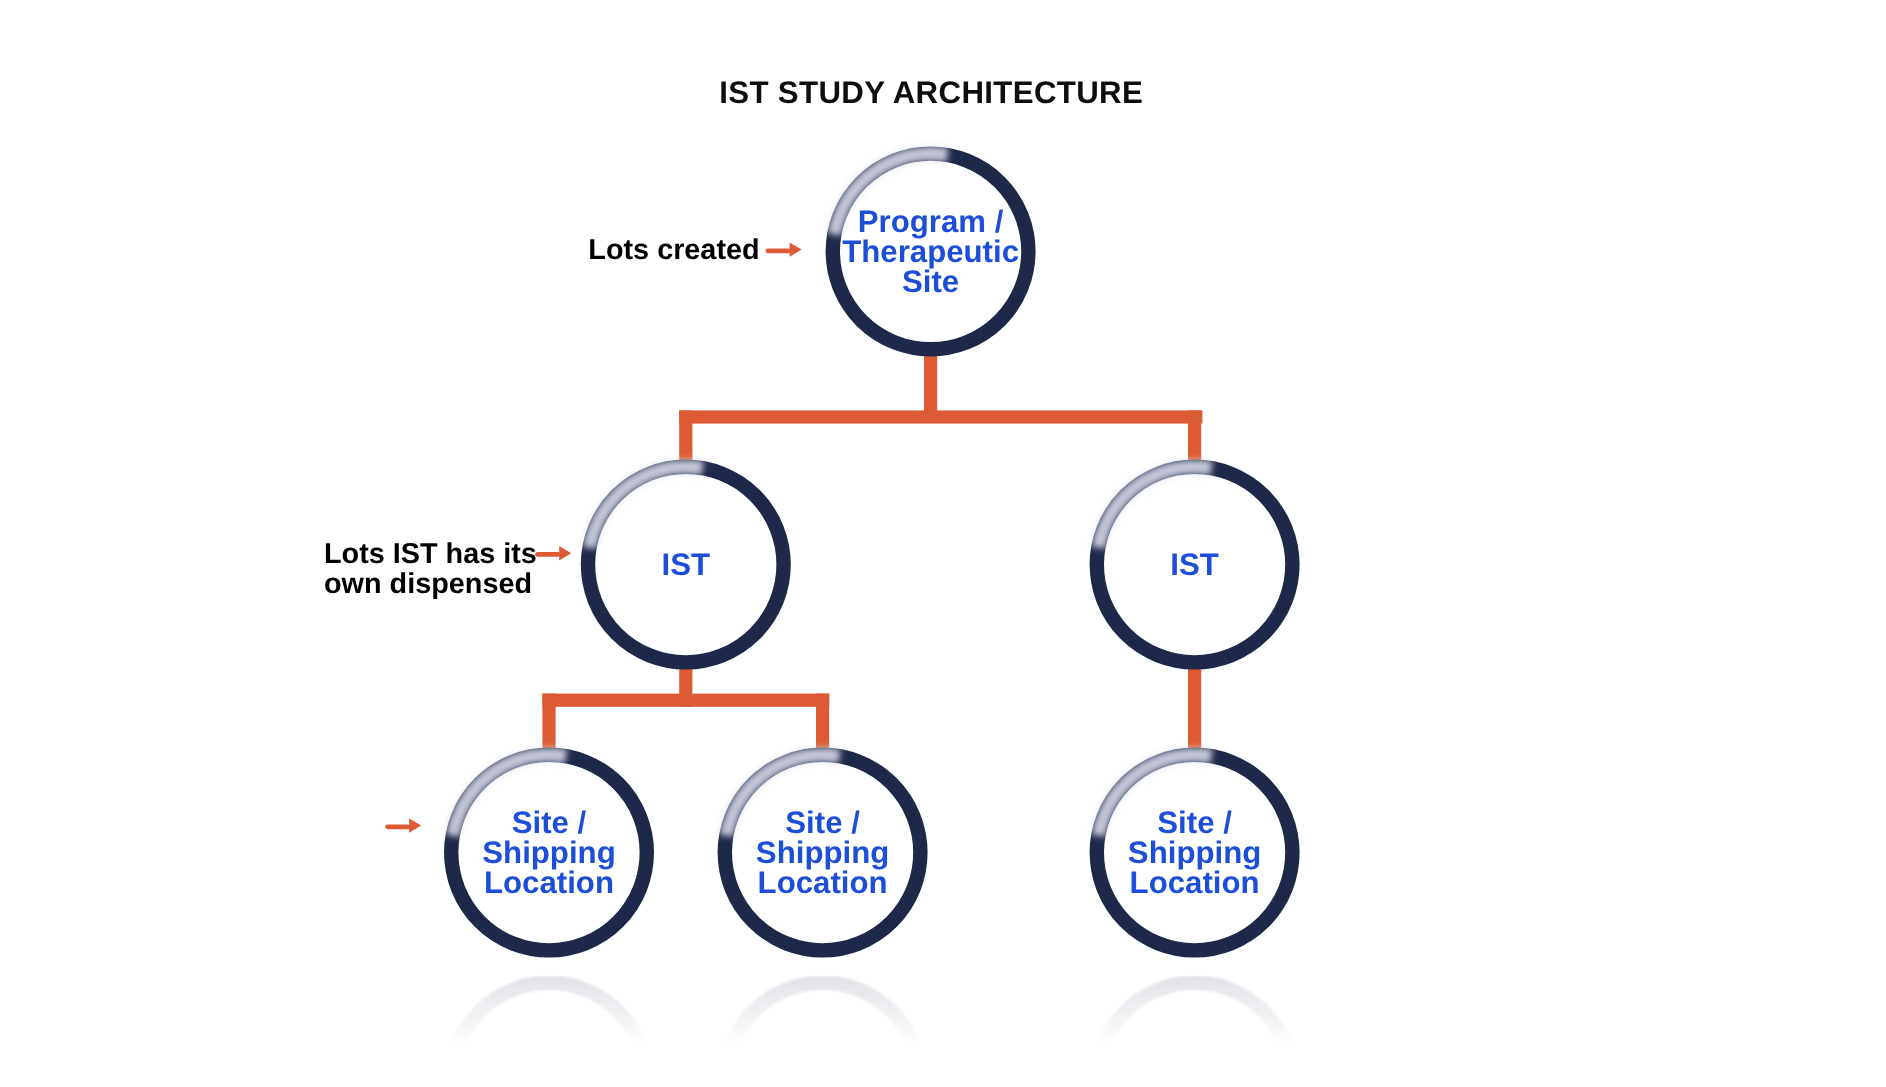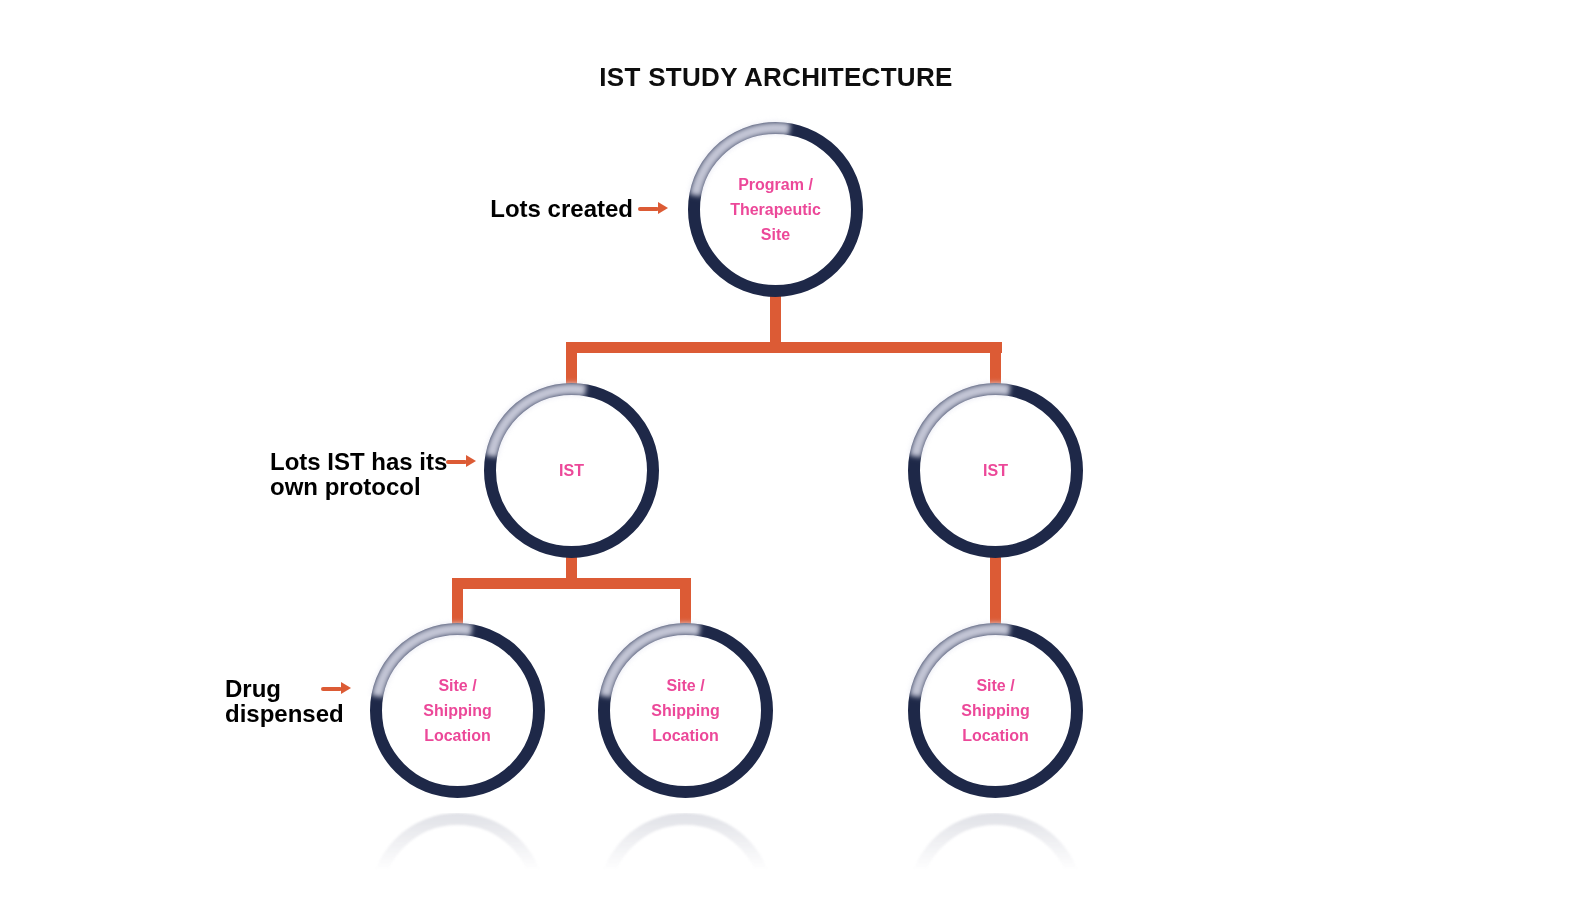--- a/index.html
+++ b/index.html
@@ -18,21 +18,21 @@
   .circle{
     position:absolute;width:175px;height:175px;box-sizing:border-box;
     border:12px solid #1e2848;border-radius:50%;background:#ffffff;z-index:2;
     display:flex;align-items:center;justify-content:center;text-align:center;
   }
   .circle::before{ 
     content:"";position:absolute;inset:-12px;border-radius:50%;
     border:12px solid transparent;border-top-color:rgba(224,226,238,.85);
     transform:rotate(-35deg);filter:blur(2.5px);
   }
-  .node-label{position:relative;color:#ec4899;font-weight:bold;font-size:16px;line-height:25px;z-index:3;}
+  .node-label{position:relative;color:#1d4ed8;font-weight:bold;font-size:26px;line-height:25px;z-index:3;}
   .node-label .ln{display:block;}
   
   .note{position:absolute;color:#000000;font-weight:bold;font-size:24px;line-height:25px;z-index:3;}
   .note .ln{display:block;}
   .note.right{text-align:right;}
   
   .arrow{position:absolute;width:30px;height:13px;z-index:3;}
   .arrow .shaft{position:absolute;left:0;top:5px;width:21px;height:3.5px;background:#dc5b35;border-radius:2px;}
   .arrow .head{position:absolute;right:0;top:0;width:0;height:0;
     border-left:10px solid #dc5b35;border-top:6.5px solid transparent;border-bottom:6.5px solid transparent;}
@@ -115,29 +115,25 @@
   <div class="note right" style="left:395px;top:196px;width:238px;">
     <span class="ln">Lots created</span>
   </div>
   <div class="arrow" style="left:638px;top:202px;">
     <div class="shaft"></div>
     <div class="head"></div>
   </div>
 
   <div class="note" style="left:270px;top:449px;width:200px;">
     <span class="ln">Lots IST has its</span>
-    <span class="ln">own protocol</span>
+    <span class="ln">own dispensed</span>
   </div>
   <div class="arrow" style="left:446px;top:455px;">
     <div class="shaft"></div>
     <div class="head"></div>
   </div>
 
-  <div class="note" style="left:225px;top:676px;width:160px;">
-    <span class="ln">Drug</span>
-    <span class="ln">dispensed</span>
-  </div>
   <div class="arrow" style="left:321px;top:682px;">
     <div class="shaft"></div>
     <div class="head"></div>
   </div>
 
 </div>
 
 </body></html>

